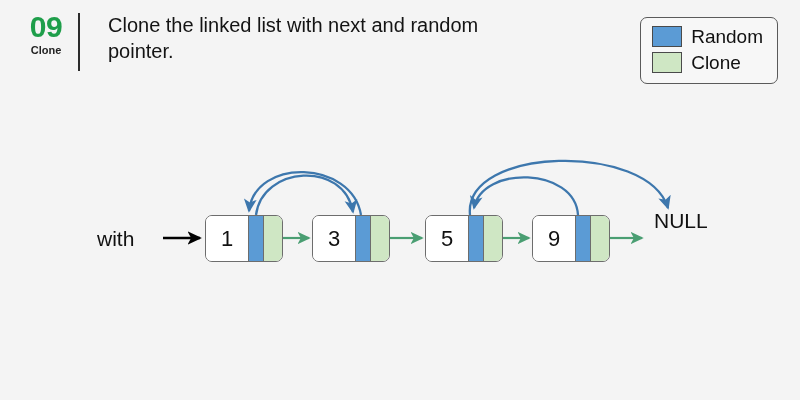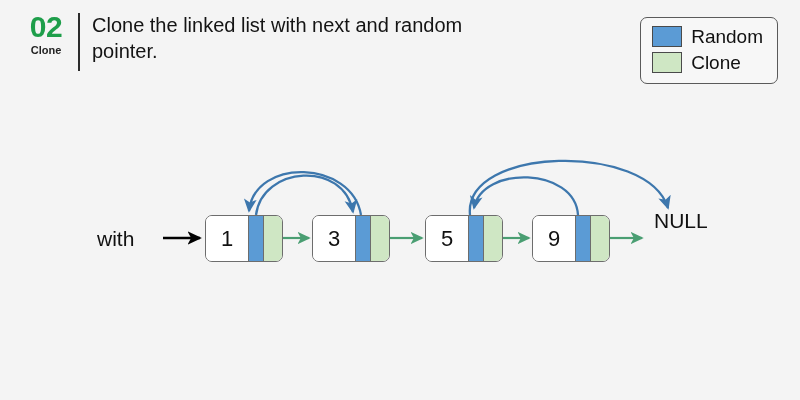--- a/index.html
+++ b/index.html
@@ -54,20 +54,21 @@
     margin-left: 4px;
     margin-right: 12px;
     margin-top: 3px;
   }
   .title {
     font-size: 20px;
     color: #141414;
     line-height: 26px;
     max-width: 440px;
     padding-top: 2px;
+    margin-left: 16px;
   }
 
   
   .legend {
     position: absolute;
     right: 22px;
     top: 17px;
     background: #f7f7f7;
     border: 1.4px solid #5a5a5a;
     border-radius: 7px;
@@ -135,21 +136,21 @@
     line-height: 21px;
   }
 </style>
 </head>
 <body>
 
 <div id="stage">
 
   <div class="header">
     <div class="step-block">
-      <div class="step-num">02</div>
+      <div class="step-num">09</div>
       <div class="step-word">Clone</div>
     </div>
     <div class="divider"></div>
     <div class="title">Clone the linked list with next and random pointer.</div>
   </div>
 
   <div class="legend">
     <div class="legend-row">
       <span class="legend-swatch" style="background:#5b9bd5"></span>
       <span class="legend-label">Random</span>

